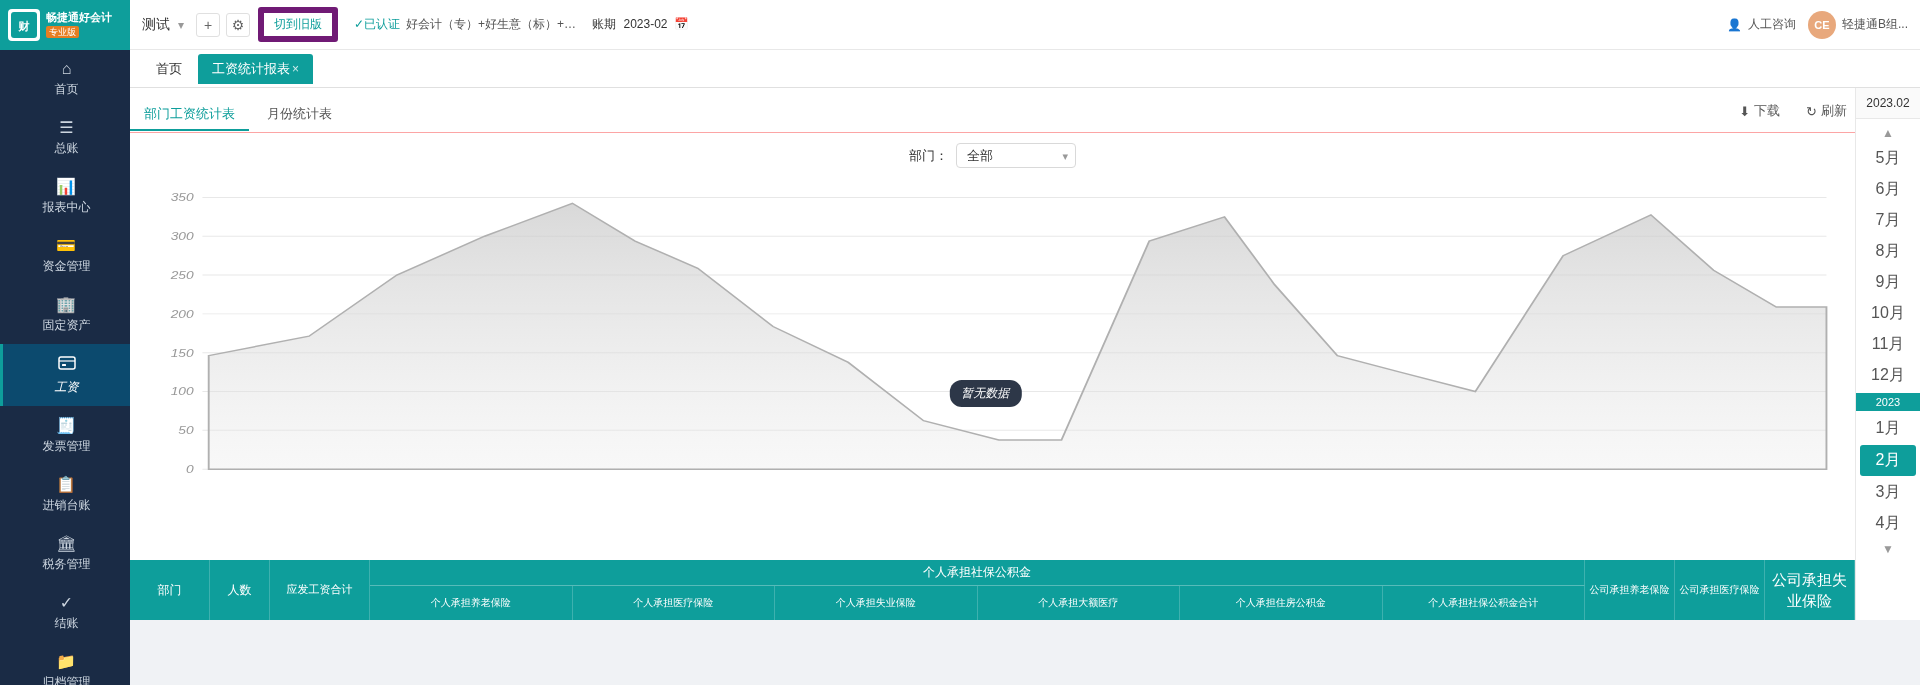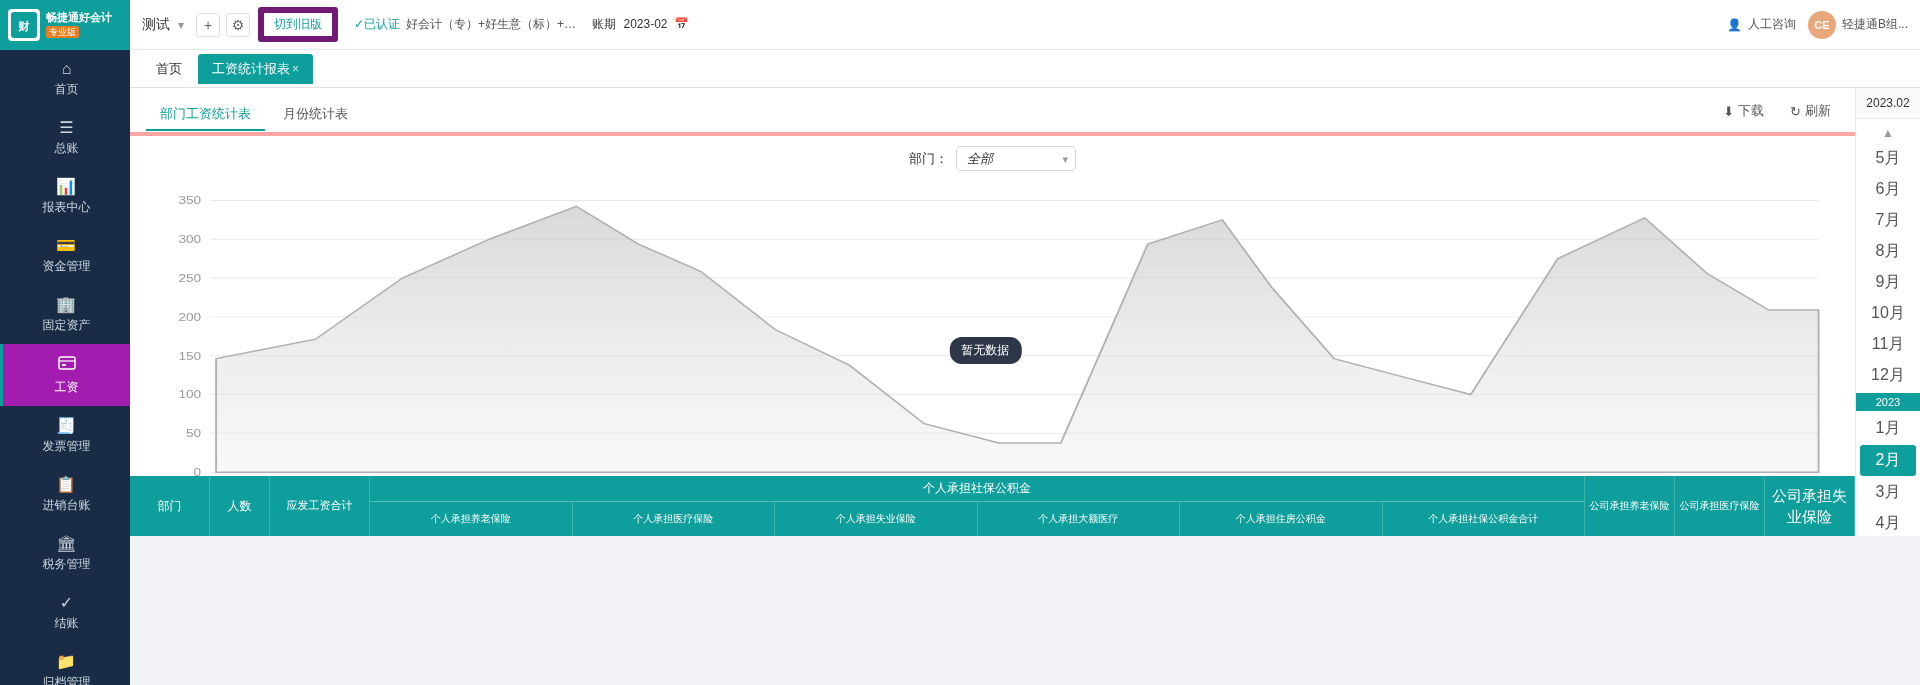--- a/index.html
+++ b/index.html
@@ -55,36 +55,37 @@
       flex-direction: column;
       align-items: center;
       padding: 10px 4px;
       cursor: pointer;
       color: #cdd6e0;
       font-size: 12px;
       border-left: 3px solid transparent;
       transition: background 0.2s;
     }
     .sidebar-item.active {
-      background: #a21caf;
+      background: #0c4a6e;
       border-left-color: #0e9e9b;
       color: #fff;
+      font-style: italic;
     }
     .sidebar-item .icon {
       font-size: 16px;
       margin-bottom: 3px;
     }
 
     
     .main {
       flex: 1;
       display: flex;
       flex-direction: column;
       overflow: hidden;
-      height: 536px;
+      height: 620px;
     }
 
     
     .topbar {
       background: #fff;
       height: 50px;
       display: flex;
       align-items: center;
       padding: 0 12px;
       border-bottom: 1px solid #e8e8e8;
@@ -218,22 +219,22 @@
       background: #fff;
       display: flex;
       flex-direction: column;
       overflow: hidden;
     }
 
     
     .sub-tabs {
       display: flex;
       align-items: center;
-      padding: 10px 16px 0;
-      border-bottom: 4px solid #fca5a5;
+      padding: 10px 0 0;
+      border-bottom: 1px solid #fca5a5;
       gap: 4px;
       flex-shrink: 0;
     }
     .sub-tab {
       padding: 6px 14px;
       font-size: 13px;
       cursor: pointer;
       color: #555;
       border-bottom: 2px solid transparent;
     }
@@ -264,21 +265,20 @@
       border-radius: 4px;
       padding: 4px 28px 4px 10px;
       font-size: 13px;
       color: #333;
       background: #fff;
       appearance: none;
       -webkit-appearance: none;
       cursor: pointer;
       min-width: 120px;
       position: relative;
-      font-style: italic;
     }
     .select-wrapper {
       position: relative;
       display: inline-block;
     }
     .select-arrow {
       position: absolute;
       right: 8px;
       top: 50%;
       transform: translateY(-50%);
@@ -292,23 +292,24 @@
       gap: 4px;
       font-size: 13px;
       color: #555;
       cursor: pointer;
       padding: 4px 8px;
     }
 
     
     .chart-area {
       flex: 1;
-      padding: 0 24px 10px;
+      padding: 0 16px 10px;
       position: relative;
       overflow: hidden;
+      font-style: italic;
     }
 
     svg.chart {
       width: 100%;
       height: 340px;
     }
 
     .no-data-tooltip {
       position: absolute;
       background: #2d3748;

